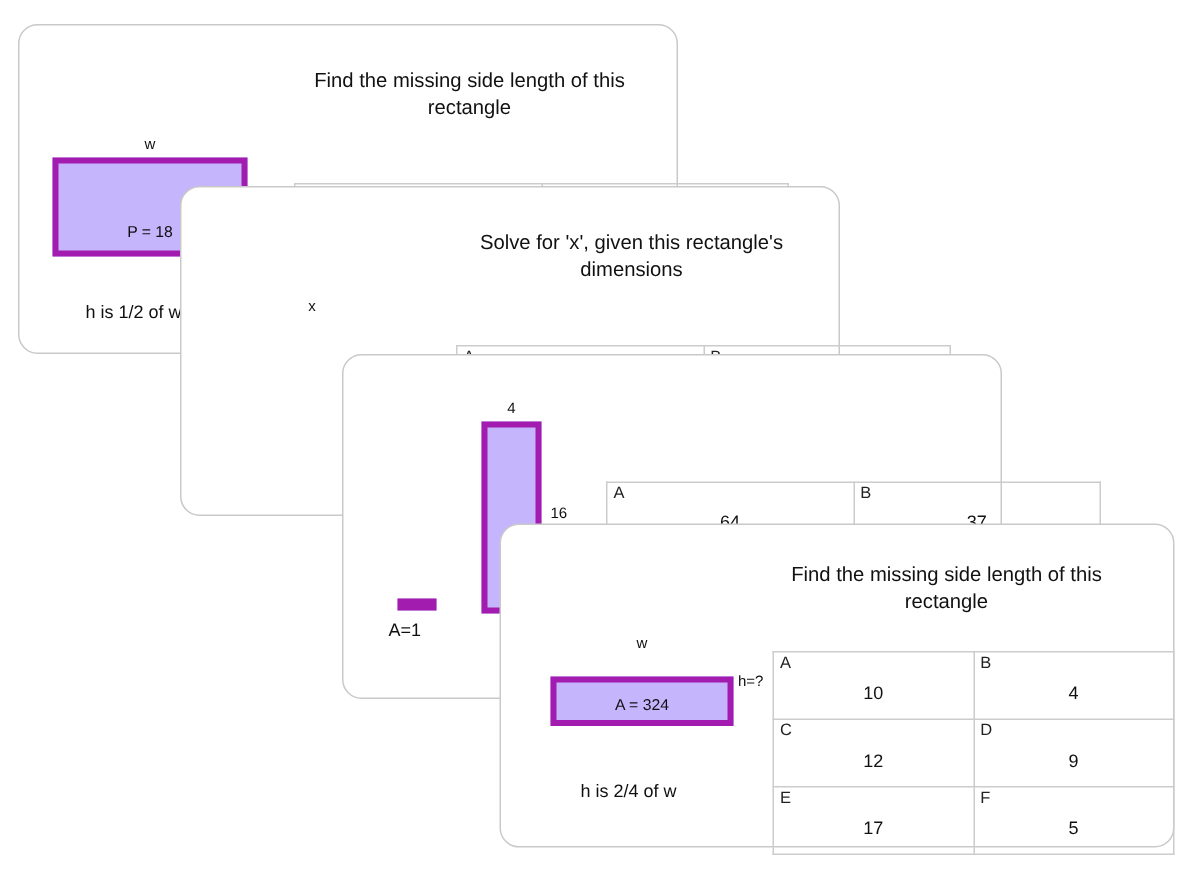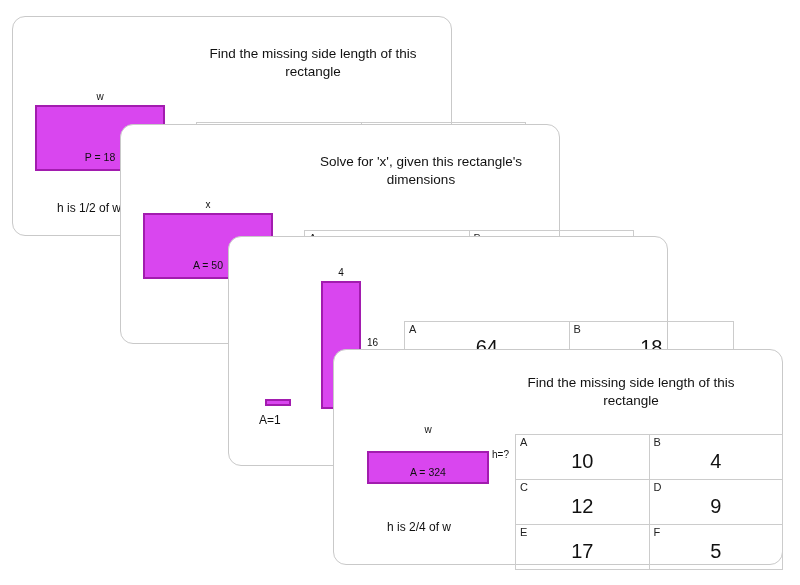--- a/index.html
+++ b/index.html
@@ -34,22 +34,22 @@
     color: #111111;
     white-space: pre-line;
   }
 
   
   .figure {
     position: absolute;
   }
   .shape {
     position: absolute;
-    background: #d946ef;
-    border: 2px solid #a21caf;
+    background: #c4b5fd;
+    border: 4px solid #a21caf;
     box-sizing: border-box;
   }
   .shape-label {
     position: absolute;
     width: 100%;
     text-align: center;
     font-size: 10.5px;
     color: #101010;
     bottom: 6px;
     left: 0;
@@ -83,21 +83,21 @@
   .opt-letter {
     position: absolute;
     top: 1px;
     left: 4px;
     font-size: 11px;
     color: #222222;
     line-height: 12px;
   }
   .opt-value {
     display: block;
-    font-size: 20px;
+    font-size: 12px;
     color: #111111;
     padding-top: 9px;
   }
 
   
   .card { overflow: visible; }
 </style>
 </head>
 <body>
 
@@ -133,23 +133,20 @@
     </table>
 </div>
 
 <div class="card" style="left:120px; top:124px; width:440px; height:220px;">
 
   <div class="q-title" style="left:175px; top:28px; width:250px;">Solve for 'x', given this rectangle's dimensions</div>
 
   <div class="figure" style="left:0; top:0; width:100%; height:100%;">
     <div class="dim" style="left:22px; top:74px; width:130px; text-align:center;">x</div>
 
-    <div class="shape" style="left:22px; top:88px; width:130px; height:66px;">
-      <span class="shape-label">A = 50</span>
-    </div>
 
     <div class="dim" style="left:155px; top:116px;">x/2</div>
   </div>
 
   <table class="answers" style="left:183px; top:105px; width:330px;">
     <tbody>
         <tr>
       <td style="width:50%; height:42px;">
         <span class="opt-letter">A</span>
         <span class="opt-value">12</span>
@@ -180,21 +177,21 @@
 
   <table class="answers" style="left:175px; top:84px; width:330px;">
     <tbody>
         <tr>
       <td style="width:50%; height:42px;">
         <span class="opt-letter">A</span>
         <span class="opt-value">64</span>
       </td>
       <td style="width:50%; height:42px;">
         <span class="opt-letter">B</span>
-        <span class="opt-value">18</span>
+        <span class="opt-value">37</span>
       </td>
     </tr>
   </tbody>
     </table>
 </div>
 
 <div class="card" style="left:333px; top:349px; width:450px; height:216px;">
 
   <div class="q-title" style="left:172px; top:24px; width:250px;">Find the missing side length of this rectangle</div>
 

